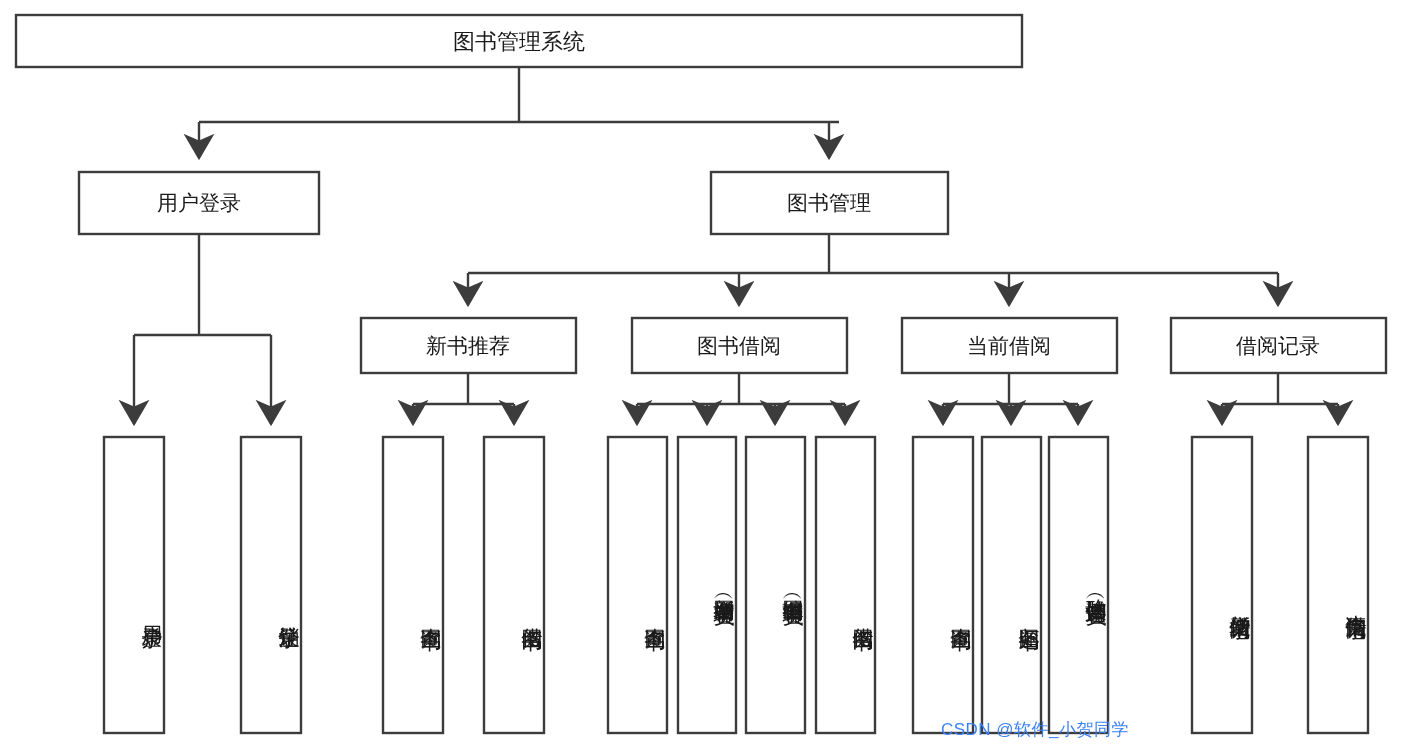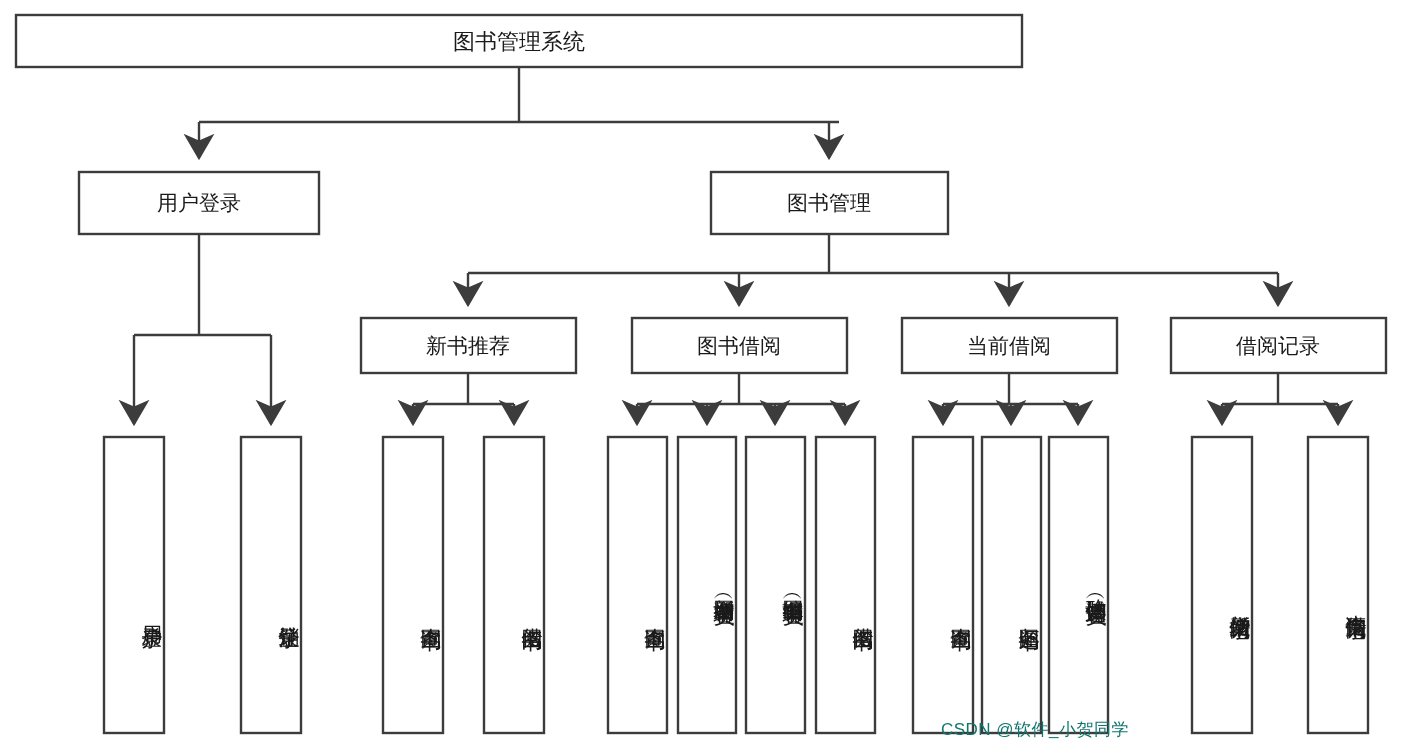--- a/index.html
+++ b/index.html
@@ -65,21 +65,21 @@
     align-items: flex-start;
     justify-content: center;
     pointer-events: none;
   }
   .watermark {
     position: absolute;
     right: 8px;
     bottom: 6px;
     font-family: "Liberation Sans", "DejaVu Sans", sans-serif;
     font-size: 17px;
-    color: #0f766e;
+    color: #3b82f6;
     letter-spacing: 0.5px;
     white-space: nowrap;
   }
 </style>
 </head>
 <body>
 
 <div id="diagram-root">
 
   <svg id="flow" viewBox="0 0 1405 747">

